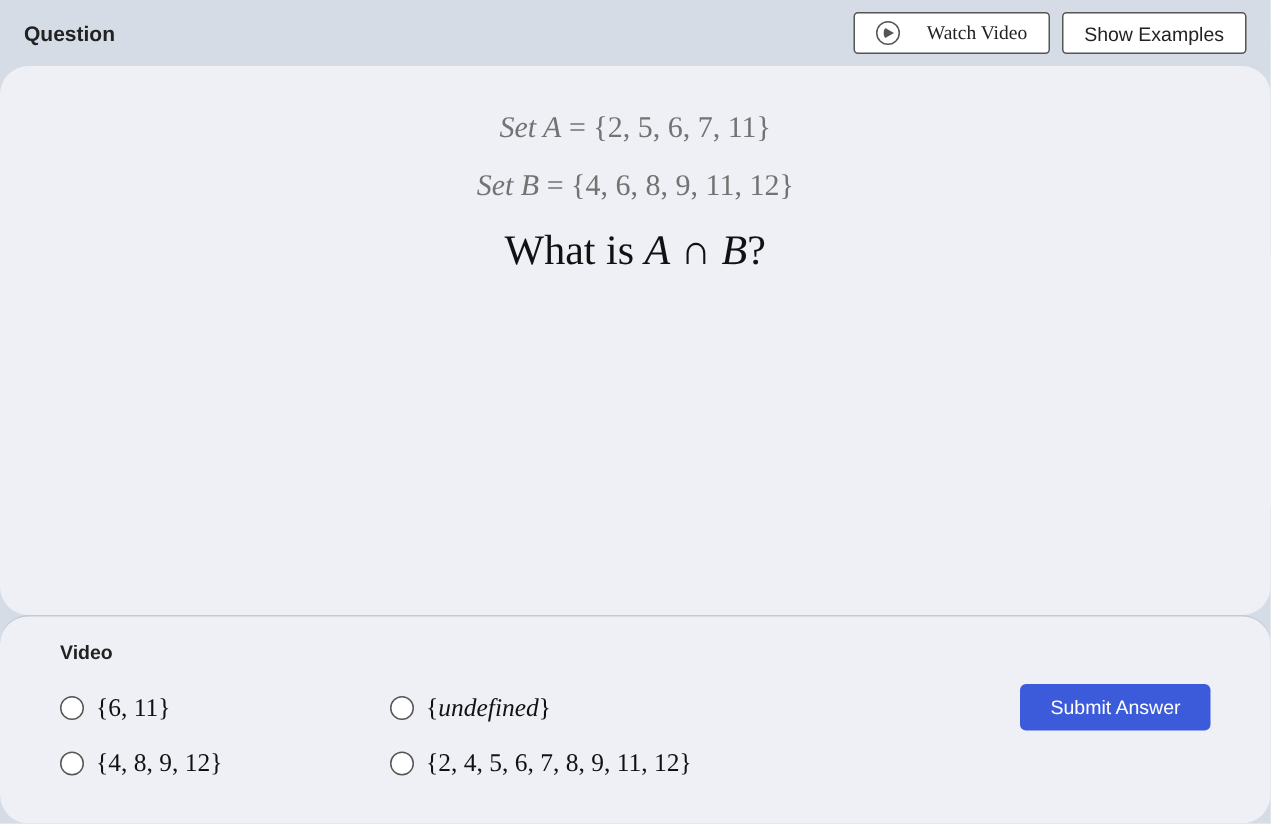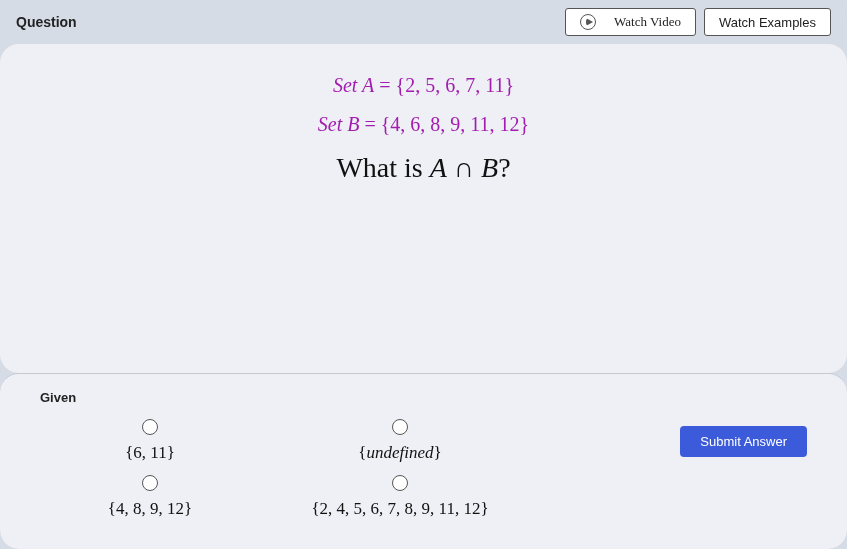--- a/index.html
+++ b/index.html
@@ -93,21 +93,21 @@
     }
 
     .problem-body {
       text-align: center;
       padding: 10px 0 30px 0;
     }
 
     .set-line {
       font-size: 20px;
       margin-bottom: 16px;
-      color: #a21caf;
+      color: #737373;
     }
 
     .question-line {
       font-size: 28px;
       margin-top: 10px;
       color: #111;
     }
 
     .answer-section {
       background: #eef0f5;
@@ -131,21 +131,20 @@
       row-gap: 12px;
       align-items: center;
     }
 
     .choice-item {
       display: flex;
       align-items: center;
       gap: 8px;
       font-size: 17px;
       color: #111;
-      flex-direction: column;
     }
 
     .radio-circle {
       width: 16px;
       height: 16px;
       border: 1.5px solid #555;
       border-radius: 50%;
       flex-shrink: 0;
       cursor: pointer;
       background: white;
@@ -176,41 +175,41 @@
 <div class="top-bar">
   <span class="question-label">Question</span>
   <div class="top-buttons">
     <button class="watch-video-btn">
       <span class="play-icon">
         <span class="play-triangle"></span>
       </span>
       <span>Watch Video</span>
     </button>
     <button class="show-examples-btn">
-      <span>Watch Examples</span>
+      <span>Show Examples</span>
     </button>
   </div>
 </div>
 
 <div class="main-content">
   <div class="problem-body">
     <div class="set-line">
       <em>Set A</em> = {2, 5, 6, 7, 11}
     </div>
     <div class="set-line">
       <em>Set B</em> = {4, 6, 8, 9, 11, 12}
     </div>
     <div class="question-line">
       What is <em>A</em> ∩ <em>B</em>?
     </div>
   </div>
 </div>
 
 <div class="answer-section">
-  <div class="answer-label">Given</div>
+  <div class="answer-label">Video</div>
   <div class="choices-grid">
 
     <div class="choice-item">
       <span class="radio-circle"></span>
       <span>{6, 11}</span>
     </div>
     <div class="choice-item">
       <span class="radio-circle"></span>
       <span>{<em>undefined</em>}</span>
     </div>

